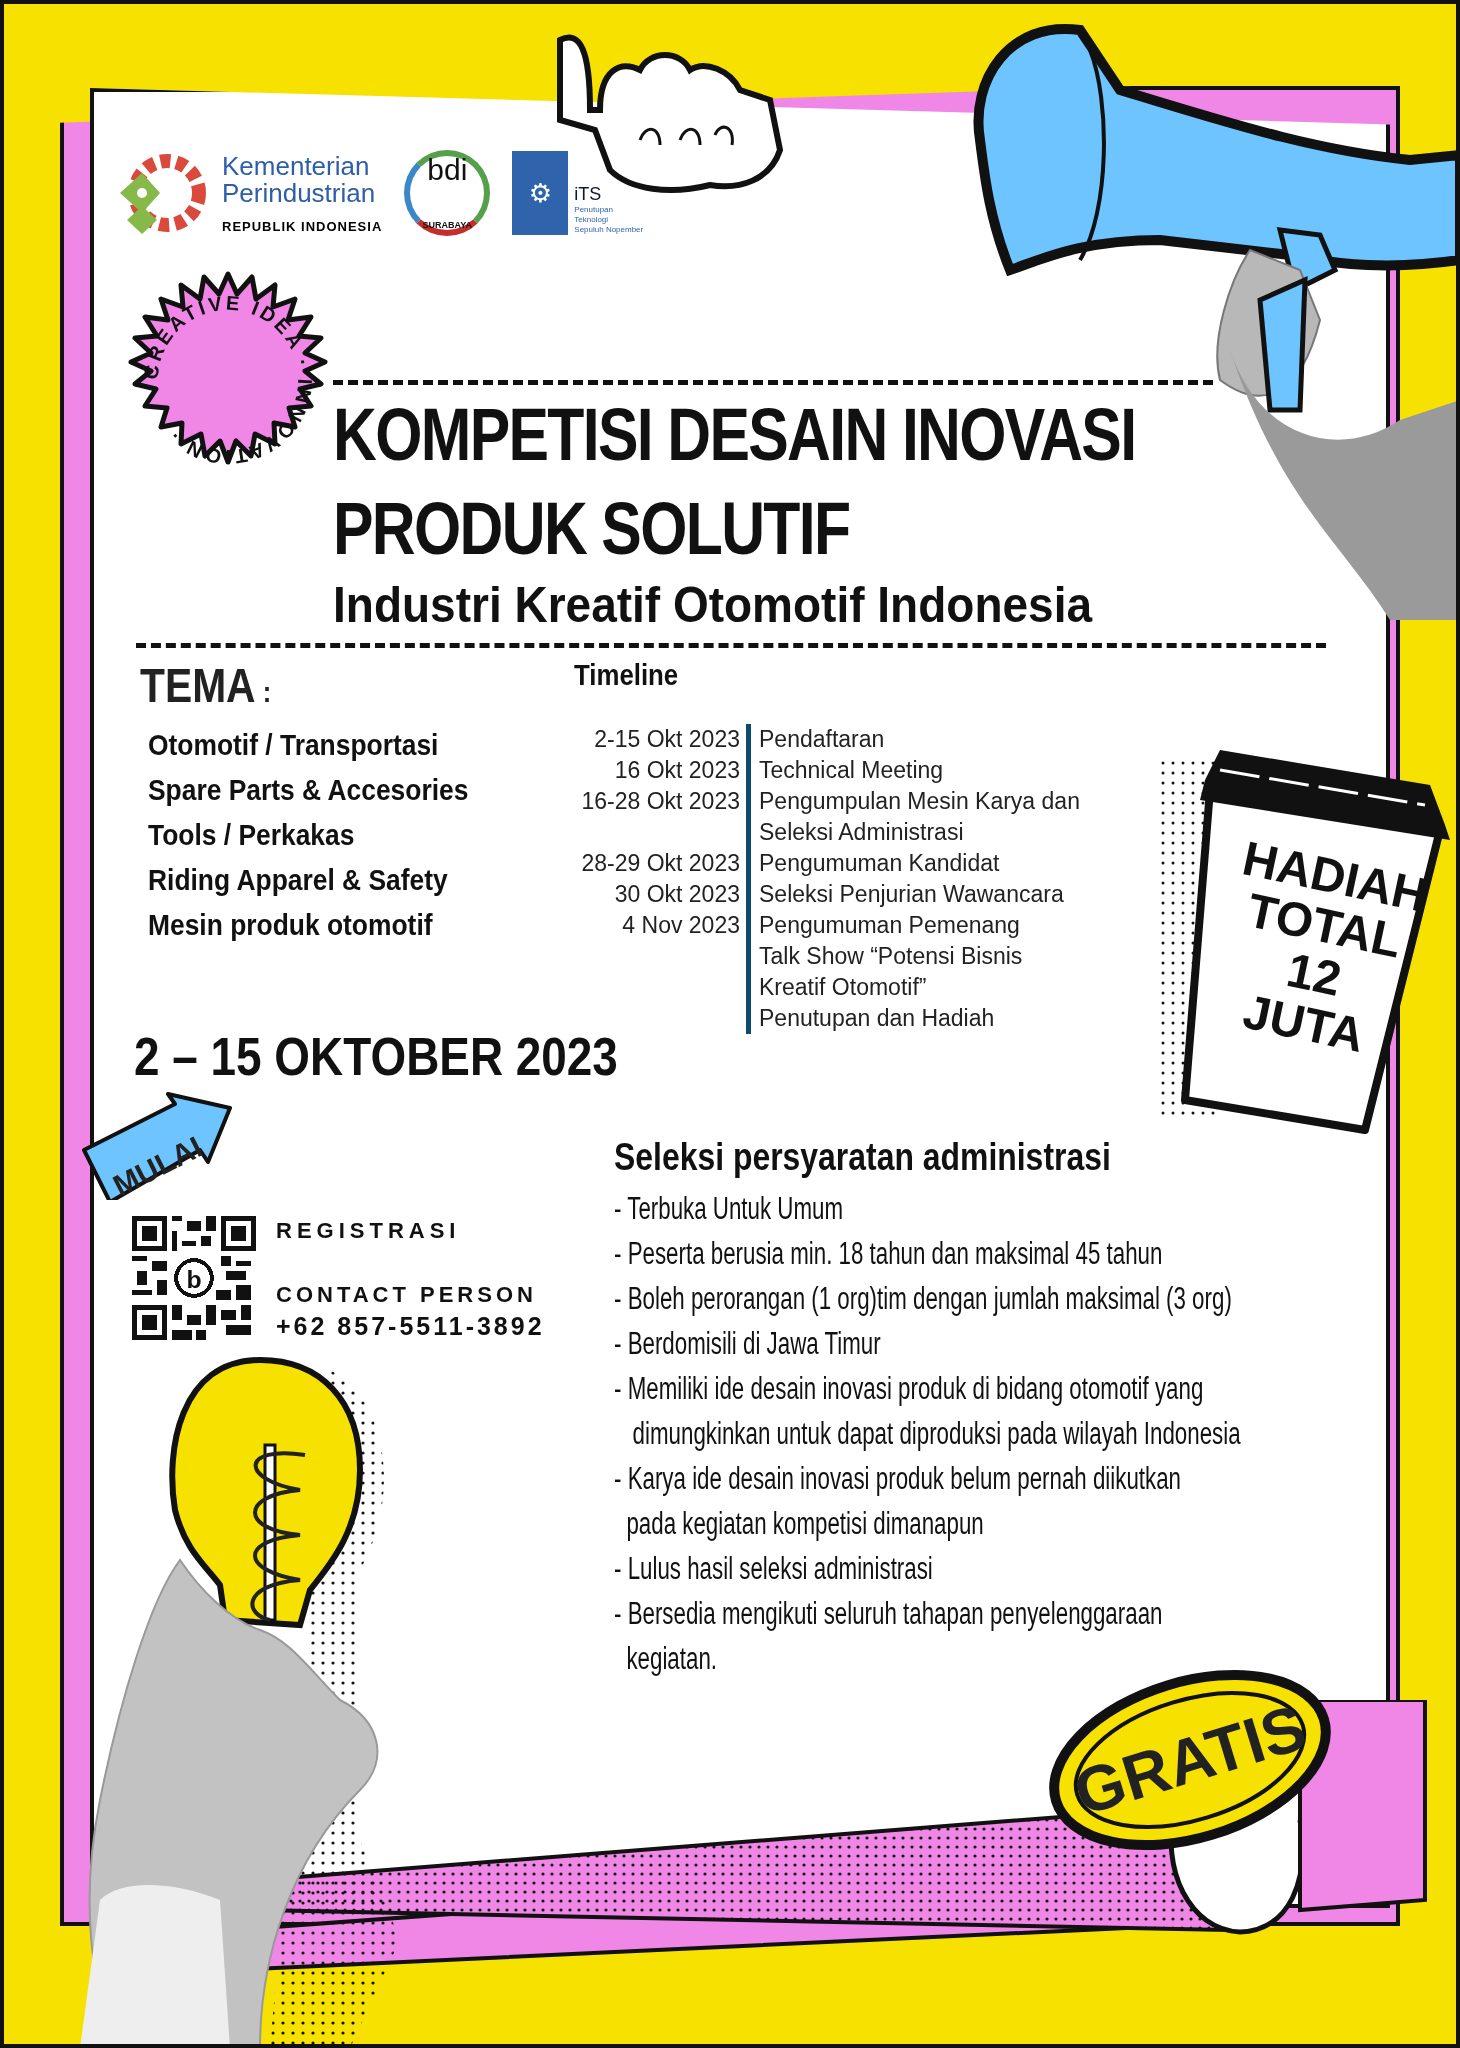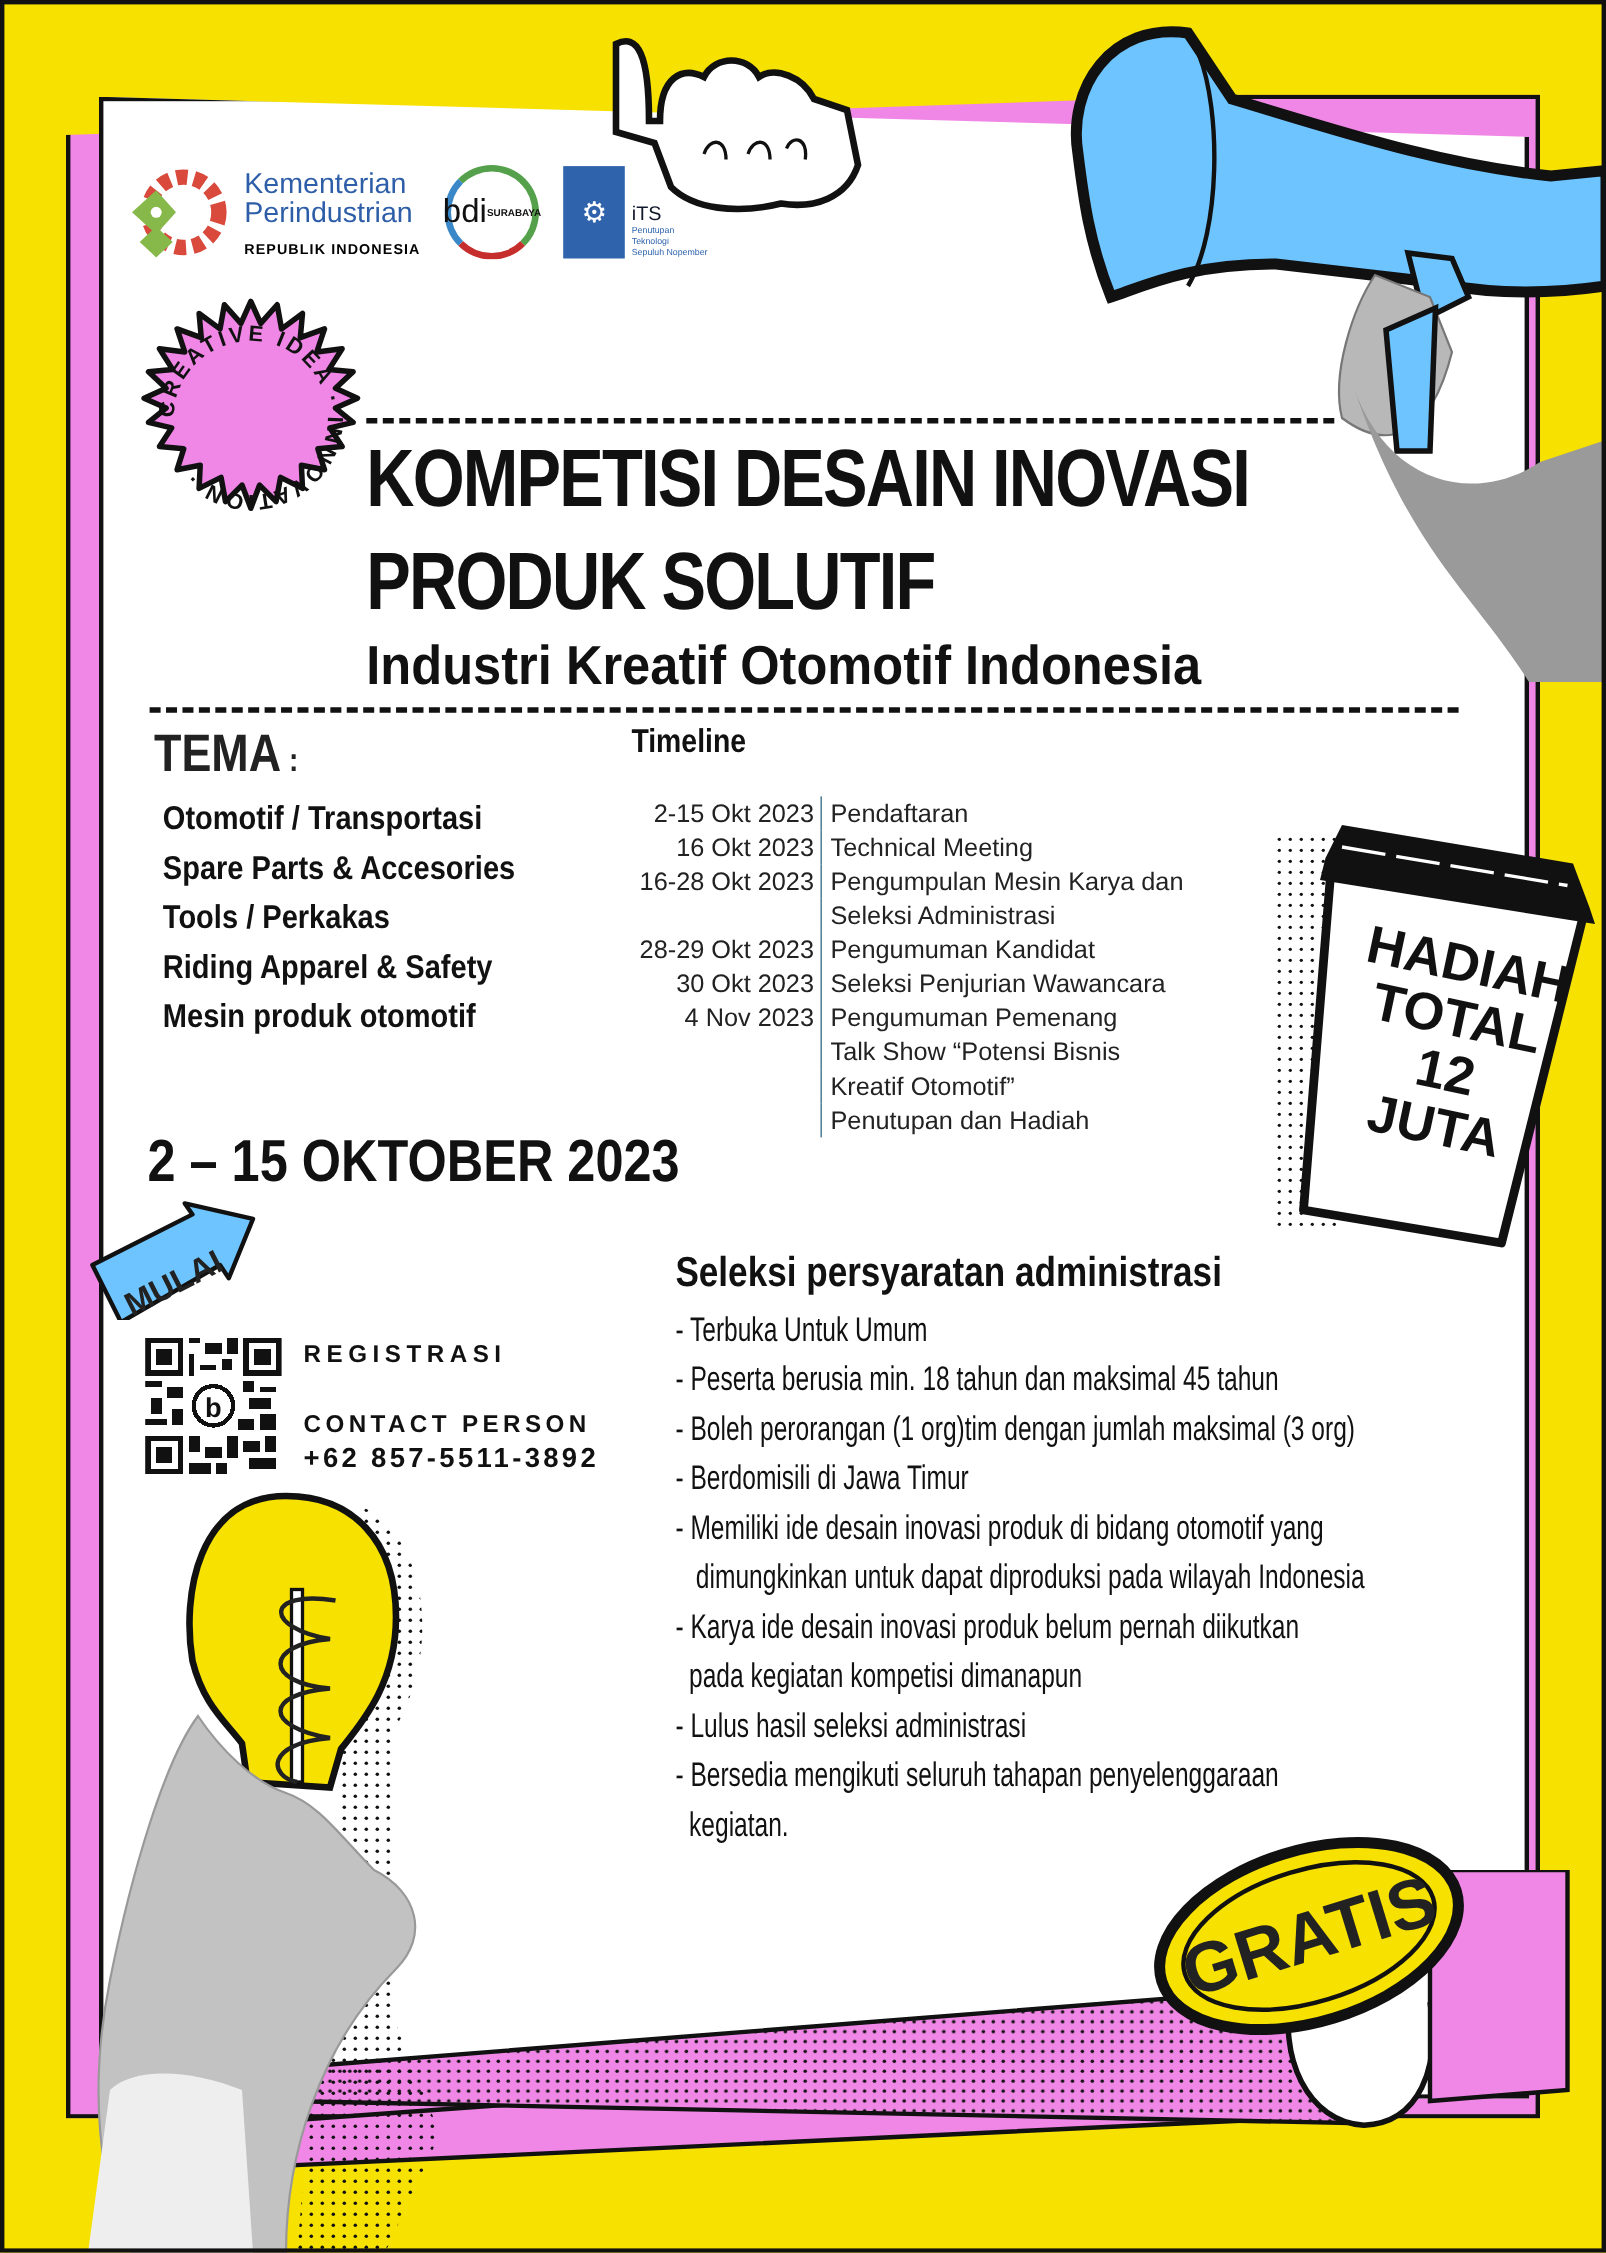--- a/index.html
+++ b/index.html
@@ -13,21 +13,21 @@
   .pink-back { left: 60px; top: 86px; width: 1340px; height: 1840px; background: #f087e6; border: 4px solid #111;
     clip-path: polygon(0 2%, 80% 0, 100% 0, 100% 100%, 0 100%); }
   .paper { left: 90px; top: 88px; width: 1300px; height: 1820px; background: #fff; border: 4px solid #111;
     clip-path: polygon(0 0, 100% 2%, 100% 100%, 0 100%); }
 
   
   .logos { left: 112px; top: 148px; height: 90px; display: flex; align-items: center; gap: 22px; }
   .kemenperin { display: flex; align-items: center; gap: 10px; }
   .kem-text .l1, .kem-text .l2 { color: #2e5ea8; font-size: 26px; line-height: 27px; font-weight: 400; }
   .kem-text .l3 { color: #000000; font-size: 13px; letter-spacing: 1px; font-weight: 700; margin-top: 12px; }
-  .bdi { width: 86px; height: 86px; border-radius: 50%; border: 6px solid #55a04a; border-left-color: #3a88c8; border-bottom-color: #c62d2d; display: flex; flex-direction: row; align-items: center; justify-content: center; }
+  .bdi { width: 86px; height: 86px; border-radius: 50%; border: 6px solid #55a04a; border-left-color: #3a88c8; border-bottom-color: #c62d2d; display: flex; flex-direction: column; align-items: center; justify-content: space-between; }
   .bdi .b1 { font-size: 30px; font-weight: 400; line-height: 28px; }
   .bdi .b2 { font-size: 9px; font-weight: 700; }
   .its { display: flex; align-items: flex-end; gap: 6px; }
   .its-badge { width: 56px; height: 84px; background: #2f64ad; display: flex; align-items: center; justify-content: center; color: #fff; font-size: 26px; }
   .its-text .t1 { color: #0f172a; font-size: 18px; font-weight: 400; }
   .its-text .t2 { color: #2f64ad; font-size: 8px; line-height: 10px; }
 
   
   .burst { left: 118px; top: 270px; width: 220px; height: 220px; }
 
@@ -39,21 +39,21 @@
 
   .tema-h { left: 140px; top: 658px; font-size: 48px; transform: scaleX(0.85); color: #222; }
   .tema-colon { font-size: 30px; }
   .tema-list { left: 148px; top: 722px; }
   .tema-item { font-size: 30px; height: 45px; line-height: 45px; transform: scaleX(0.88); transform-origin: left; white-space: nowrap; font-weight: 700; }
 
   .tl-h { left: 574px; top: 658px; font-size: 30px; transform: scaleX(0.86); }
   .timeline { left: 500px; top: 724px; width: 640px; }
   .tl-row { display: flex; font-size: 23px; line-height: 31px; color: #222; }
   .tl-date { width: 246px; text-align: right; padding-right: 6px; white-space: nowrap; }
-  .tl-events { border-left: 1px solid #0c4a6e; padding-left: 8px; }
+  .tl-events { border-left: 5px solid #0c4a6e; padding-left: 8px; }
   .tl-ev { white-space: nowrap; }
 
   .daterange { left: 134px; top: 1025px; font-size: 54px; transform: scaleX(0.85); }
 
   .mulai { left: 80px; top: 1090px; width: 160px; height: 110px; }
 
   .qr { left: 132px; top: 1216px; width: 124px; height: 124px; }
   .reg { left: 276px; top: 1218px; font-size: 22px; font-weight: 700; letter-spacing: 5px; }
   .cp { left: 276px; top: 1282px; font-size: 22px; font-weight: 700; letter-spacing: 4px; }
   .phone { left: 276px; top: 1312px; font-size: 25px; font-weight: 700; letter-spacing: 3px; }

